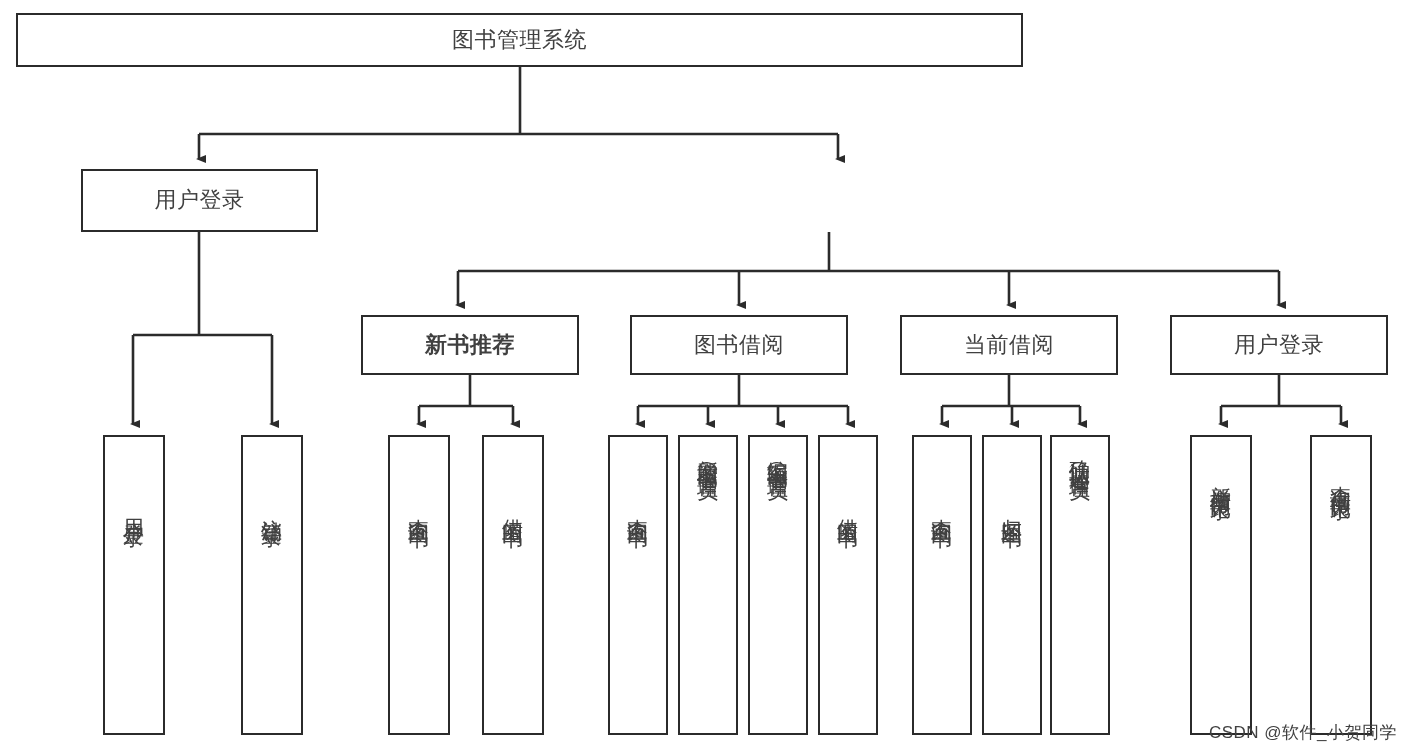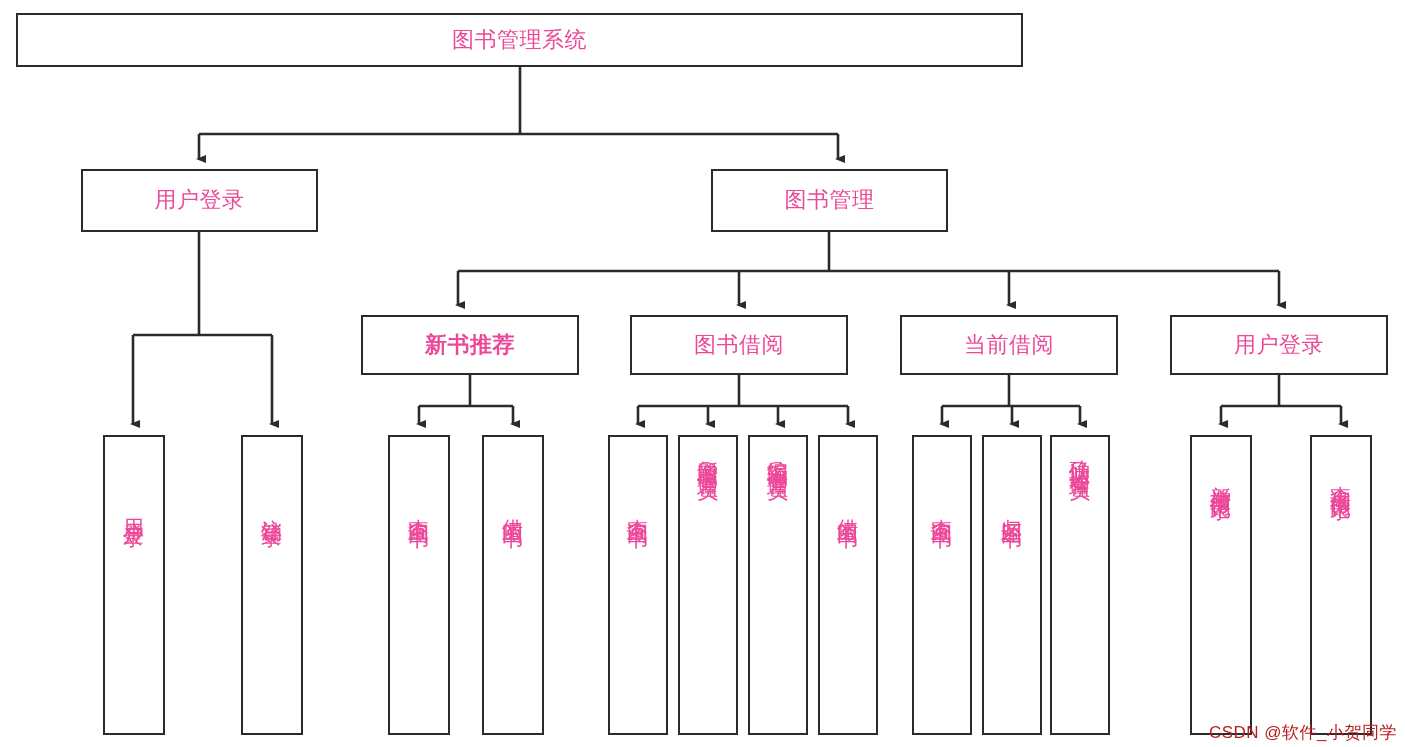--- a/index.html
+++ b/index.html
@@ -30,21 +30,21 @@
     pointer-events: none;
   }
   .node {
     position: absolute;
     box-sizing: border-box;
     background: #ffffff;
     border: 2px solid #2b2b2b;
     display: flex;
     align-items: center;
     justify-content: center;
-    color: #ec4899;
+    color: #404040;
   }
   .node-label {
     display: block;
     text-align: center;
     line-height: 1.04;
     letter-spacing: 0.5px;
   }
   
   .node.horiz .node-label {
     font-size: 22px;
@@ -65,21 +65,21 @@
     white-space: nowrap;
   }
   .node.vert.tall-text {
     align-items: flex-start;
   }
   #watermark {
     position: absolute;
     right: 8px;
     bottom: 3px;
     font-size: 17px;
-    color: #b91c1c;
+    color: #404040;
     letter-spacing: 0.5px;
     white-space: nowrap;
     margin-left: 16px;
   }
 </style>
 </head>
 <body>
 
 <div id="diagram-root">
 
@@ -133,23 +133,20 @@
     </g>
   </svg>
 
   <div class="node horiz" style="left:16px; top:13px; width:1007px; height:54px;">
     <span class="node-label">图书管理系统</span>
   </div>
 
   <div class="node horiz" style="left:81px; top:169px; width:237px; height:63px;">
     <span class="node-label">用户登录</span>
   </div>
-  <div class="node horiz" style="left:711px; top:169px; width:237px; height:63px;">
-    <span class="node-label">图书管理</span>
-  </div>
 
   <div class="node horiz" style="left:361px; top:315px; width:218px; height:60px;font-weight:bold;">
     <span class="node-label">新书推荐</span>
   </div>
   <div class="node horiz" style="left:630px; top:315px; width:218px; height:60px;">
     <span class="node-label">图书借阅</span>
   </div>
   <div class="node horiz" style="left:900px; top:315px; width:218px; height:60px;">
     <span class="node-label">当前借阅</span>
   </div>

